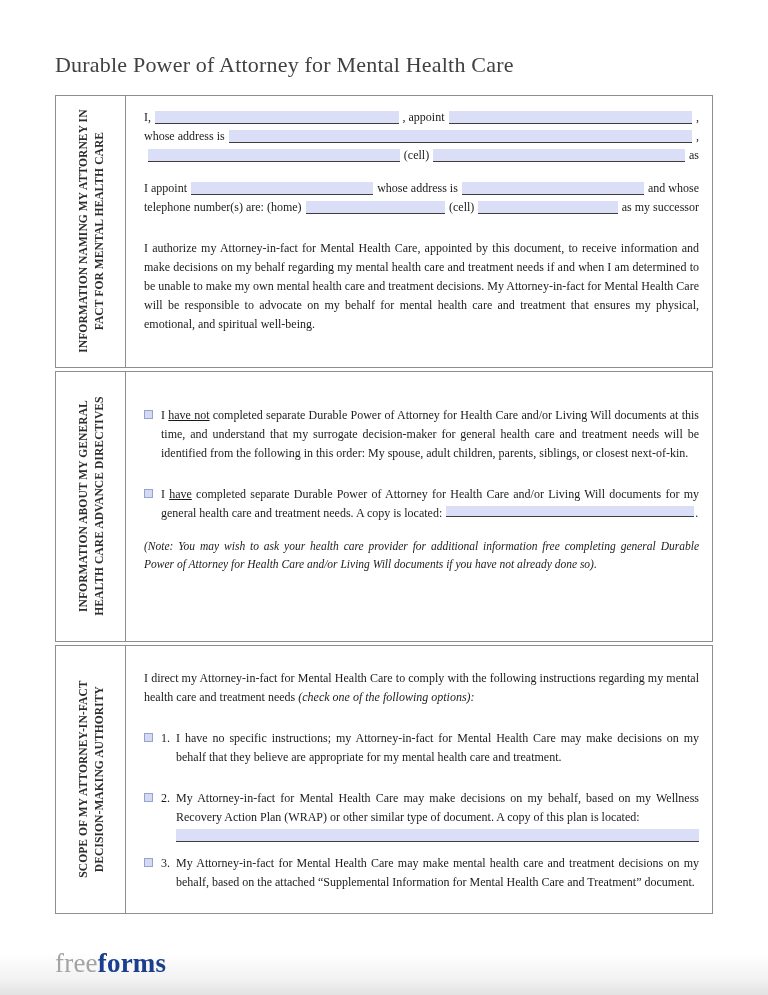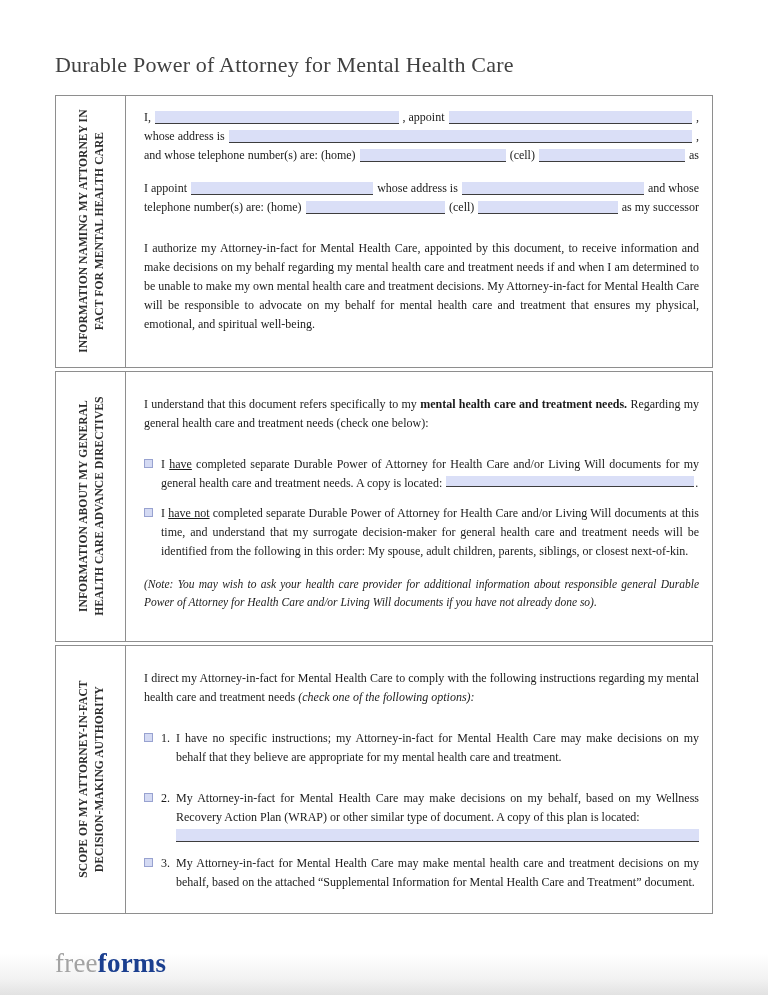--- a/index.html
+++ b/index.html
@@ -89,21 +89,20 @@
           <span class="ft">, appoint</span>
           <span class="field grow"></span>
           <span class="ft">,</span>
         </div>
         <div class="fline">
           <span class="ft">whose address is</span>
           <span class="field grow"></span>
           <span class="ft">,</span>
         </div>
         <div class="fline">
-          <span class="ft">and whose telephone number(s) are: (home)</span>
           <span class="field grow"></span>
           <span class="ft">(cell)</span>
           <span class="field grow"></span>
           <span class="ft">as</span>
         </div>
       </div>
 
       <div class="mt8">
         <div class="fline">
           <span class="ft">I appoint</span>
@@ -126,39 +125,36 @@
   </div>
 
   <div class="section sec2">
     <div class="label-col">
       <div class="vlabel">
         <div>INFORMATION ABOUT MY GENERAL</div>
         <div>HEALTH CARE ADVANCE DIRECTIVES</div>
       </div>
     </div>
     <div class="content-col">
-      <div class="para">
-        <span>I understand that this document refers specifically to my </span><span class="b">mental health care and treatment needs.</span><span> Regarding my general health care and treatment needs (check one below):</span>
+
+      <div class="cb-item mt11">
+        <span class="cb-box"></span>
+        <div class="cb-text">
+          <span>I </span><span class="ul">have not</span><span> completed separate Durable Power of Attorney for Health Care and/or Living Will documents at this time, and understand that my surrogate decision-maker for general health care and treatment needs will be identified from the following in this order:  My spouse, adult children, parents, siblings, or closest next-of-kin.</span>
+        </div>
       </div>
 
       <div class="cb-item mt10">
         <span class="cb-box"></span>
         <div class="cb-text">
           <span>I </span><span class="ul">have</span><span> completed separate Durable Power of Attorney for Health Care and/or Living Will documents for my general health care and treatment needs.  A copy is located: </span><span class="field-inline"></span><span>.</span>
         </div>
       </div>
 
-      <div class="cb-item mt11">
-        <span class="cb-box"></span>
-        <div class="cb-text">
-          <span>I </span><span class="ul">have not</span><span> completed separate Durable Power of Attorney for Health Care and/or Living Will documents at this time, and understand that my surrogate decision-maker for general health care and treatment needs will be identified from the following in this order:  My spouse, adult children, parents, siblings, or closest next-of-kin.</span>
-        </div>
-      </div>
-
-      <div class="note mt14">(Note:  You may wish to ask your health care provider for additional information about responsible general Durable Power of Attorney for Health Care and/or Living Will documents if you have not already done so).</div>
+      <div class="note mt14">(Note:  You may wish to ask your health care provider for additional information free completing general Durable Power of Attorney for Health Care and/or Living Will documents if you have not already done so).</div>
     </div>
   </div>
 
   <div class="section sec3">
     <div class="label-col">
       <div class="vlabel">
         <div>SCOPE OF MY ATTORNEY-IN-FACT</div>
         <div>DECISION-MAKING AUTHORITY</div>
       </div>
     </div>

